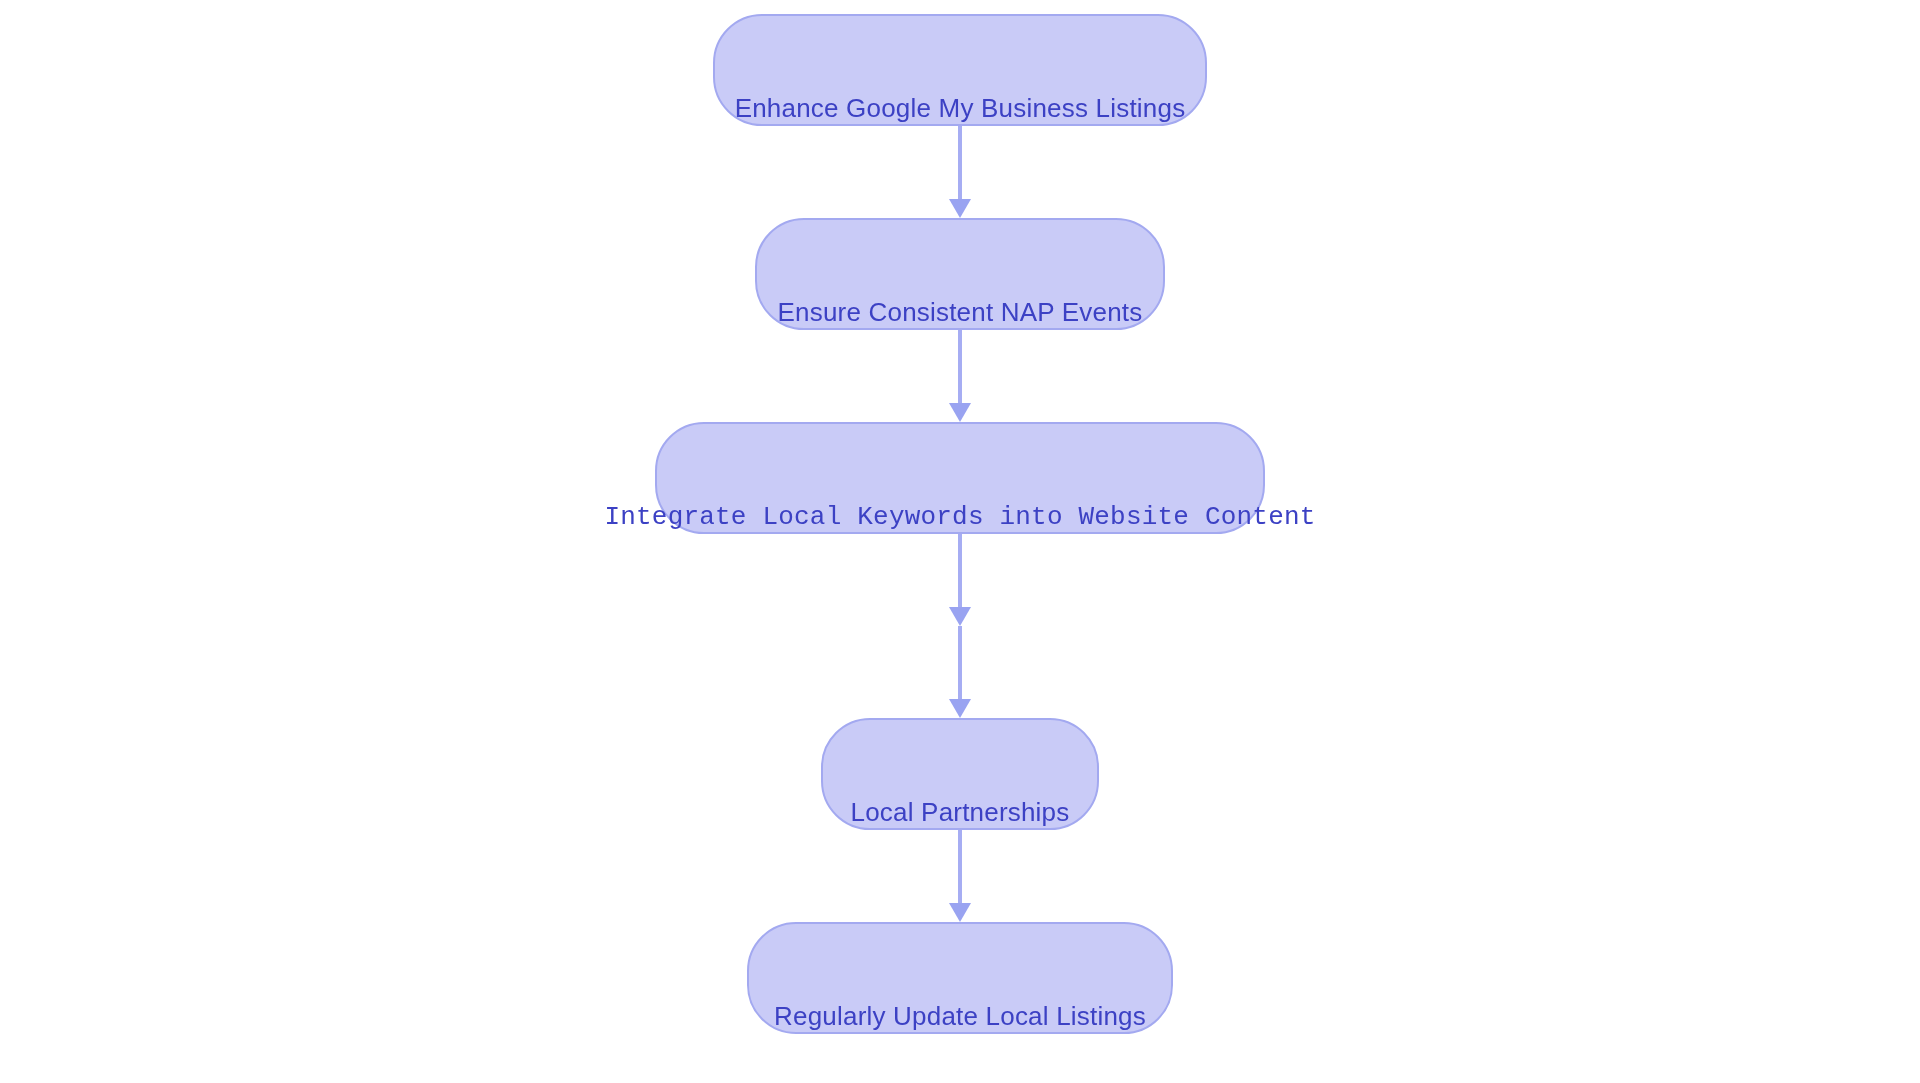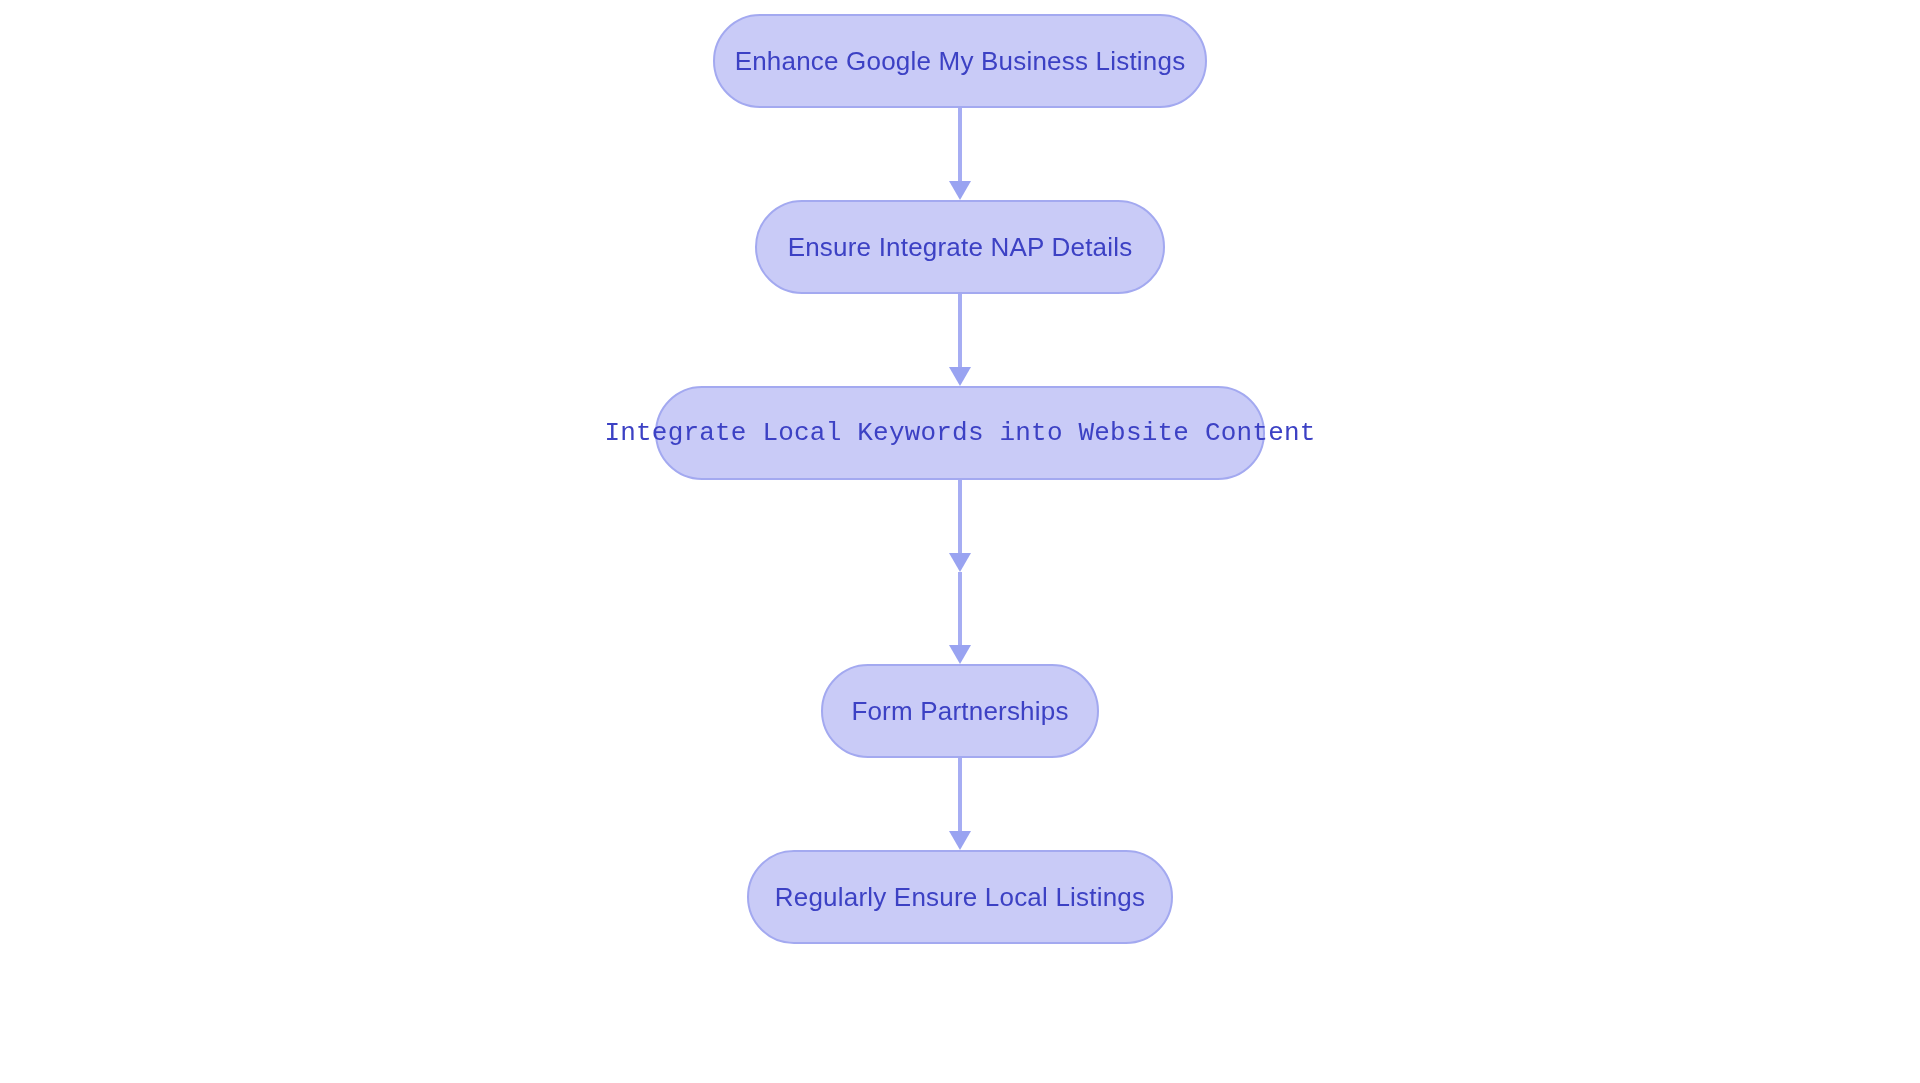--- a/index.html
+++ b/index.html
@@ -19,26 +19,26 @@
     position: absolute;
     left: 50%;
     top: 14px;
     transform: translateX(-50%);
     display: flex;
     flex-direction: column;
     align-items: center;
   }
   .node {
     box-sizing: border-box;
-    height: 94px;
+    height: 112px;
     border: 2px solid #a3a9f0;
     background: #c9cbf7;
     border-radius: 49px;
     display: flex;
-    align-items: center;
+    align-items: flex-end;
     justify-content: center;
     flex: 0 0 auto;
   }
   .node .node-label {
     color: #3c41c4;
     font-size: 26px;
     letter-spacing: 0.2px;
     white-space: nowrap;
     text-align: center;
   }
@@ -77,21 +77,21 @@
     <div class="node n1">
       <span class="node-label">Enhance Google My Business Listings</span>
     </div>
 
     <div class="connector">
       <div class="line"></div>
       <div class="head"></div>
     </div>
 
     <div class="node n2">
-      <span class="node-label">Ensure Integrate NAP Details</span>
+      <span class="node-label">Ensure Consistent NAP Events</span>
     </div>
 
     <div class="connector">
       <div class="line"></div>
       <div class="head"></div>
     </div>
 
     <div class="node n3">
       <span class="node-label">Integrate Local Keywords into Website Content</span>
     </div>
@@ -101,26 +101,26 @@
       <div class="head"></div>
     </div>
 
 
     <div class="connector">
       <div class="line"></div>
       <div class="head"></div>
     </div>
 
     <div class="node n5">
-      <span class="node-label">Form Partnerships</span>
+      <span class="node-label">Local Partnerships</span>
     </div>
 
     <div class="connector">
       <div class="line"></div>
       <div class="head"></div>
     </div>
 
     <div class="node n6">
-      <span class="node-label">Regularly Ensure Local Listings</span>
+      <span class="node-label">Regularly Update Local Listings</span>
     </div>
 
   </div>
 </div>
 
 </body></html>

